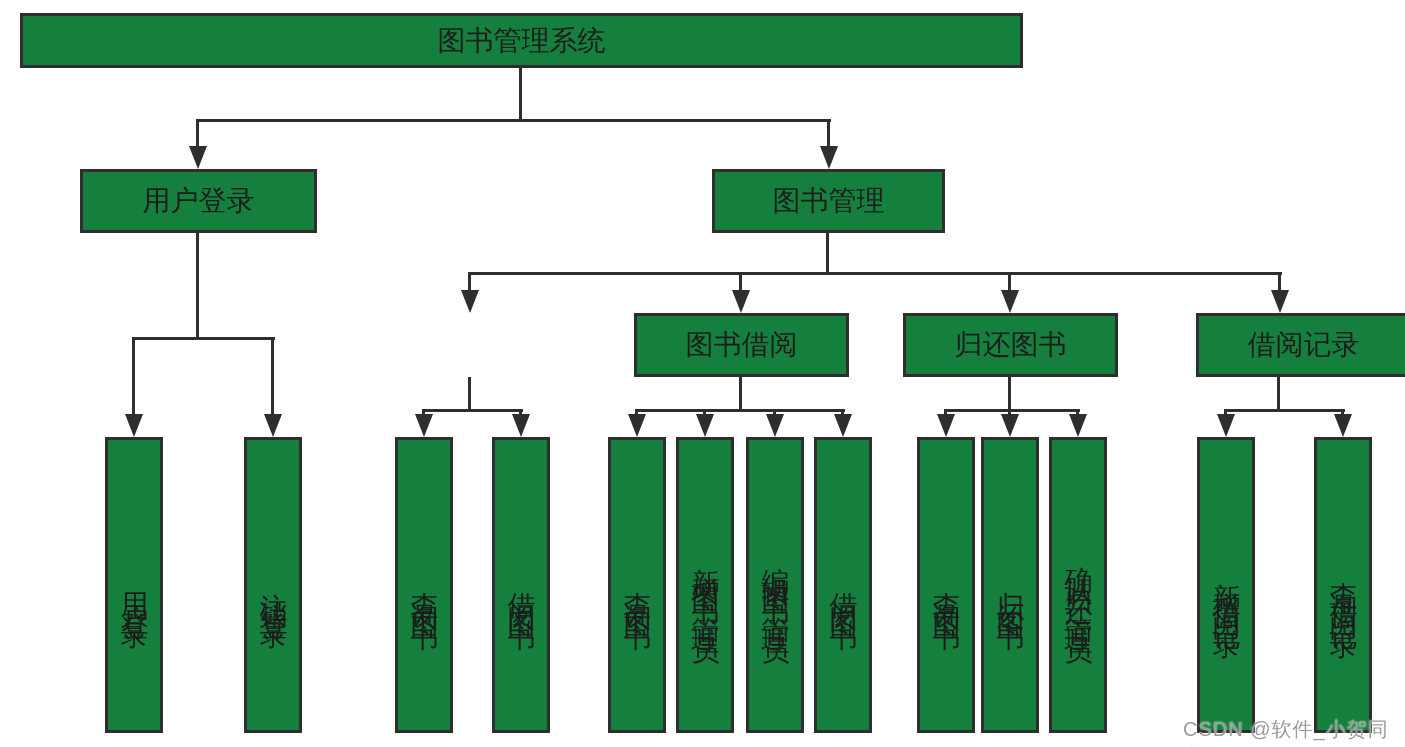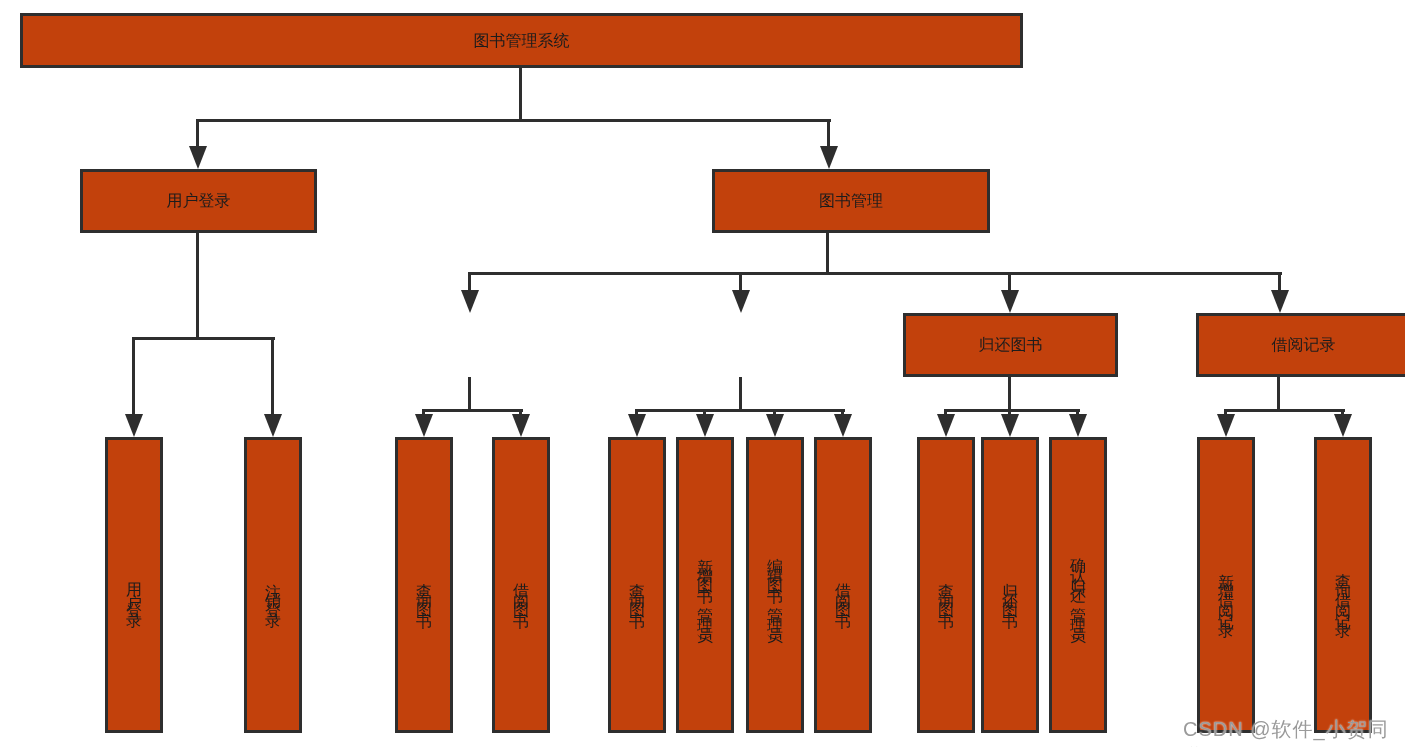--- a/index.html
+++ b/index.html
@@ -18,23 +18,23 @@
   .arrow{position:absolute;width:3px;margin-left:-2px;background:#2e2e2e;}
   .arrow::after{
     content:"";position:absolute;top:100%;left:50%;transform:translateX(-50%);
     width:0;height:0;
     border-left:9px solid transparent;border-right:9px solid transparent;
     border-top:23px solid #2e2e2e;
   }
   
   .box{
     position:absolute;box-sizing:border-box;
-    background:#c2410c;border:3px solid #2e2e2e;
+    background:#15803d;border:3px solid #2e2e2e;
     display:flex;align-items:center;justify-content:center;
-    color:#1c1c1c;font-size:16px;line-height:1;
+    color:#1c1c1c;font-size:28px;line-height:1;
     white-space:nowrap;
   }
   .v{
     writing-mode:vertical-rl;
     text-orientation:mixed;
     letter-spacing:10px;
     padding-top:10px;
     white-space:normal;
   }
   .watermark{
@@ -85,22 +85,23 @@
   <div class="arrow" style="left:1078px;top:409px;height:5px"></div>
 
   <div class="vl" style="left:1279px;top:377px;height:32px"></div>
   <div class="hl" style="left:1225px;top:409px;width:120px"></div>
   <div class="arrow" style="left:1226px;top:409px;height:5px"></div>
   <div class="arrow" style="left:1343px;top:409px;height:5px"></div>
 
   <div class="box" style="left:20px;top:13px;width:1003px;height:55px">图书管理系统</div>
 
   <div class="box" style="left:80px;top:169px;width:237px;height:64px">用户登录</div>
-  <div class="box" style="left:712px;top:169px;width:278px;height:64px">图书管理</div>
+  <div class="box" style="left:712px;top:169px;width:233px;height:64px">图书管理</div>
 
+  <div class="box" style="left:634px;top:313px;width:215px;height:64px">图书借阅</div>
   <div class="box" style="left:903px;top:313px;width:215px;height:64px">归还图书</div>
   <div class="box" style="left:1196px;top:313px;width:215px;height:64px">借阅记录</div>
 
   <div class="box v" style="left:105px;top:437px;width:58px;height:296px">用户登录</div>
   <div class="box v" style="left:244px;top:437px;width:58px;height:296px">注销登录</div>
 
   <div class="box v" style="left:395px;top:437px;width:58px;height:296px">查询图书</div>
   <div class="box v" style="left:492px;top:437px;width:58px;height:296px">借阅图书</div>
 
   <div class="box v" style="left:608px;top:437px;width:58px;height:296px">查询图书</div>

